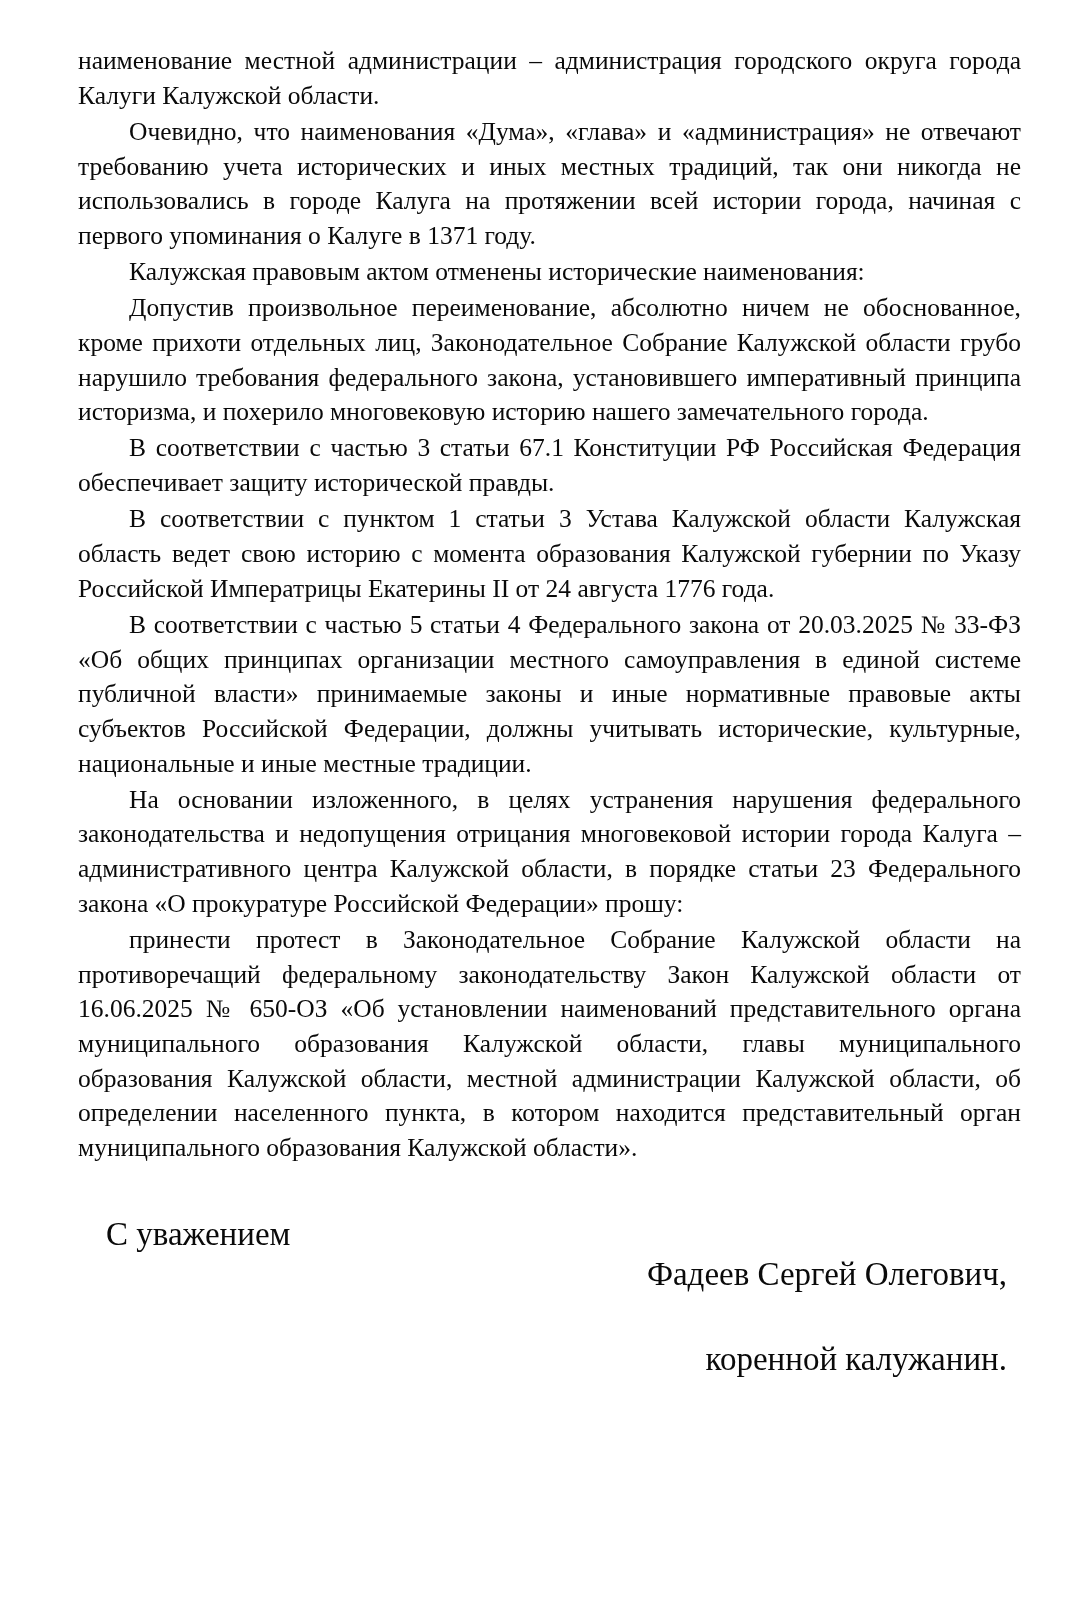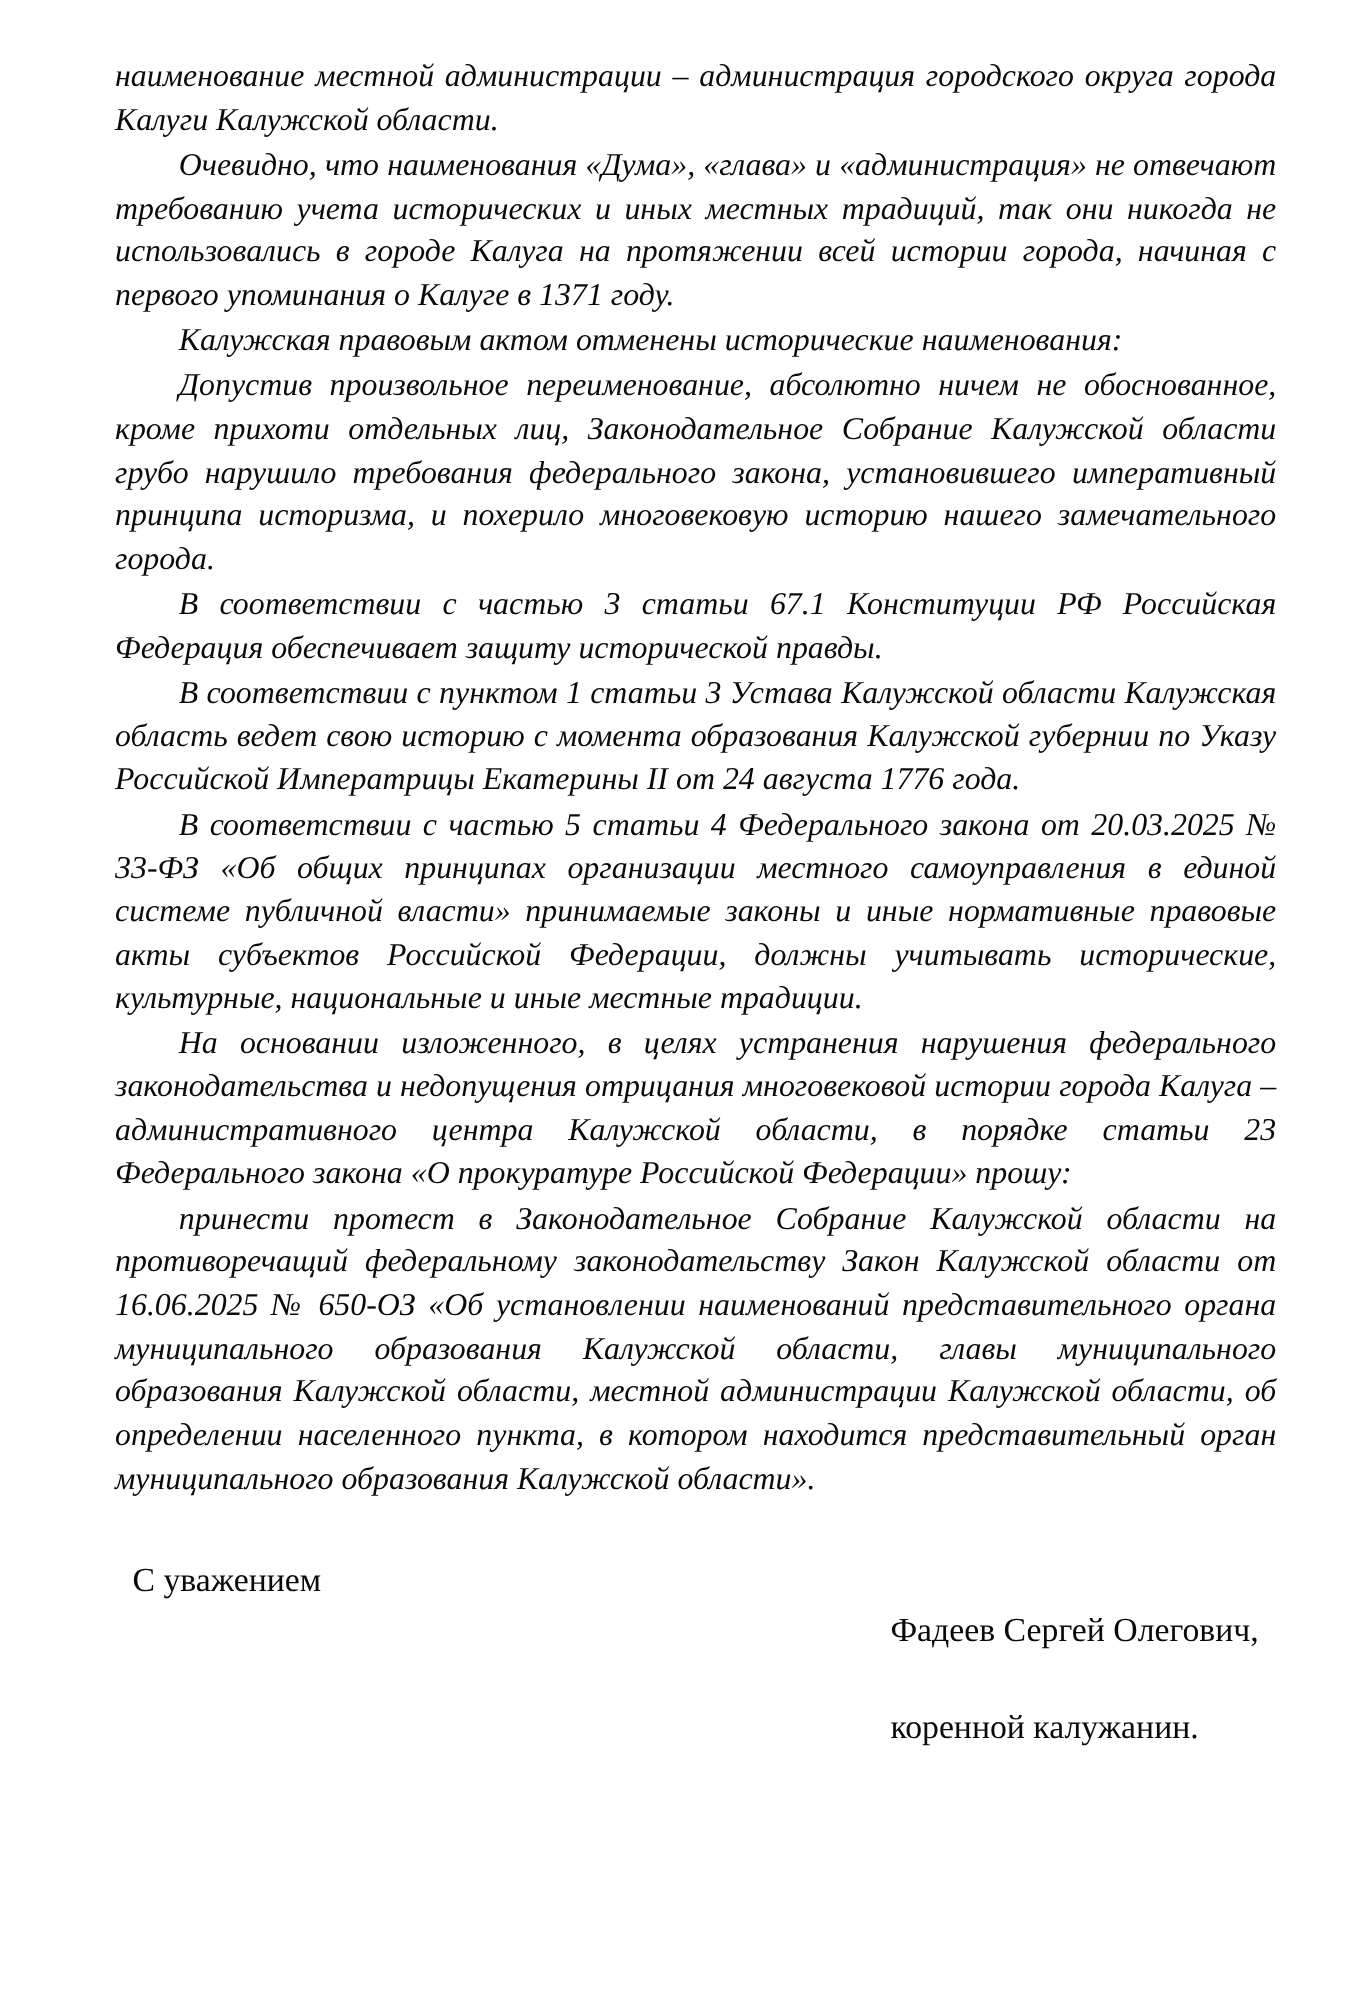--- a/index.html
+++ b/index.html
@@ -19,51 +19,51 @@
     box-sizing: border-box;
     padding: 44px 56px 20px 78px;
     background: #ffffff;
     position: relative;
   }
   .doc-body {
     font-size: 25.5px;
     line-height: 1.36;
   }
   p.para {
-    margin: 0 0 0.06em 14px;
+    margin: 0 0 0.06em 0;
     text-align: justify;
     text-justify: inter-word;
     text-indent: 0;
     hyphens: none;
-    font-style: italic;
   }
   p.para.indent {
     text-indent: 2.0em;
   }
   .signature-block {
     margin-top: 46px;
     display: flex;
     align-items: flex-start;
     justify-content: space-between;
-    font-size: 27px;
+    font-size: 33px;
     line-height: 1.36;
   }
   .sig-left {
     padding-left: 28px;
     white-space: nowrap;
   }
   .sig-right {
     text-align: left;
     padding-right: 14px;
   }
   .sig-right div {
     white-space: nowrap;
     margin-top: 40px;
   }
   .sig-right .sig-role {
+    text-align: right;
   }
 </style>
 </head>
 <body>
 
 <div class="page">
   <div class="doc-body">
 
     <p class="para">наименование местной администрации – администрация городского округа города Калуги Калужской области.</p>
     <p class="para indent">Очевидно, что наименования «Дума», «глава» и «администрация» не отвечают требованию учета исторических и иных местных традиций, так они никогда не использовались в городе Калуга на протяжении всей истории города, начиная с первого упоминания о Калуге в 1371 году.</p>

